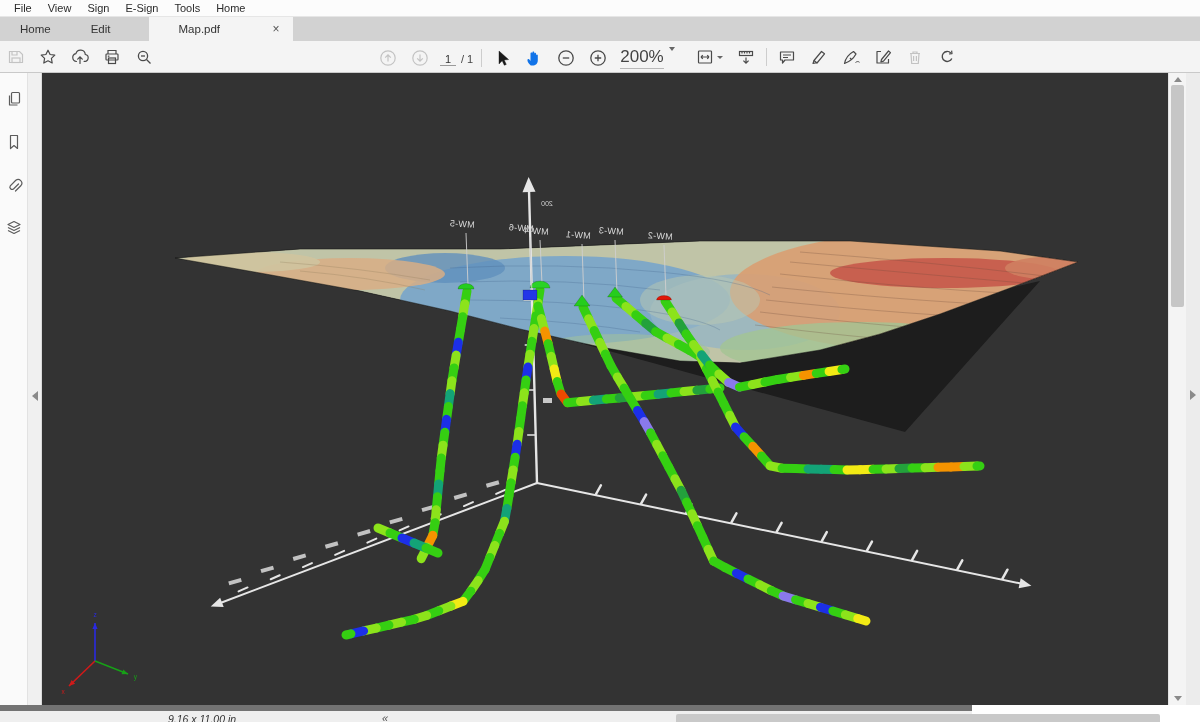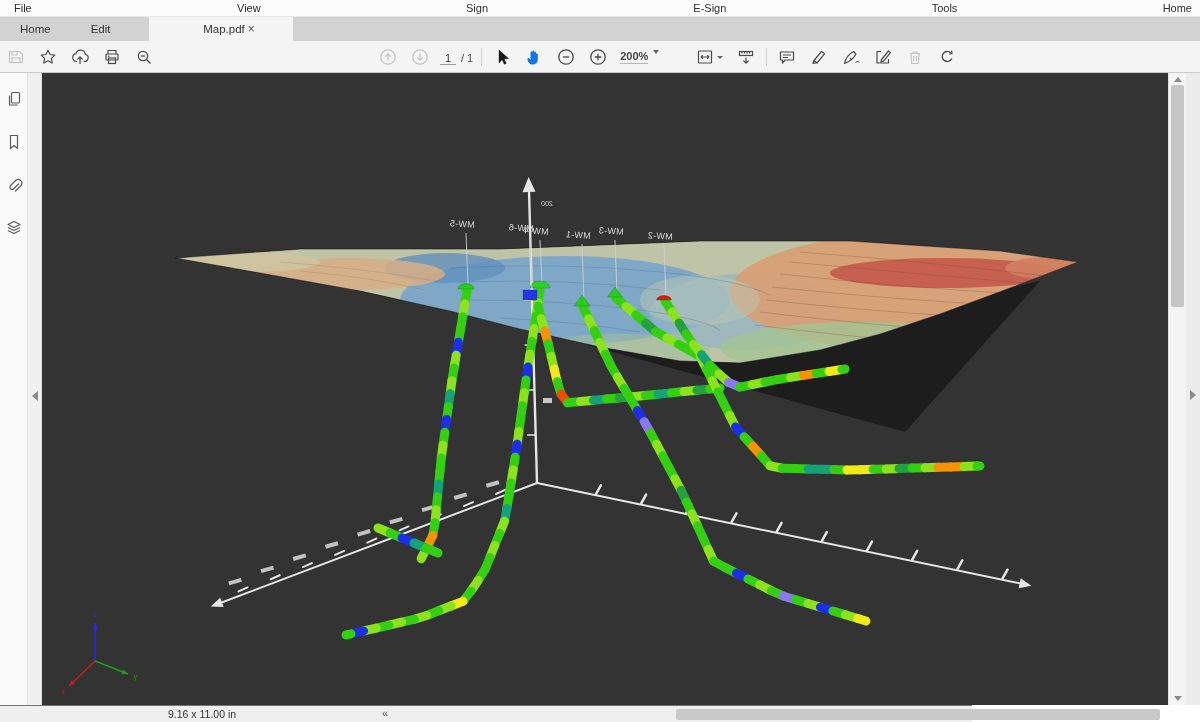--- a/index.html
+++ b/index.html
@@ -5,38 +5,38 @@
   * { box-sizing: border-box; }
   html,body { margin:0; padding:0; }
   body {
     width:1200px; height:722px; position:relative; overflow:hidden;
     font-family:"Liberation Sans", sans-serif; background:#ffffff;
     -webkit-font-smoothing:antialiased;
   }
   
   .menubar { position:absolute; left:0; top:0; width:1200px; height:17px;
     background:#fcfcfc; border-bottom:1px solid #e6e6e6;
-    display:flex; align-items:center; padding-left:6px; font-size:11px; color:#2b2b2b;justify-content:space-between; }
+    display:flex; align-items:center; padding-left:6px; font-size:11px; color:#2b2b2b; }
   .menu-item { padding:0 8px; cursor:default; }
   
   .tabbar { position:absolute; left:0; top:17px; width:1200px; height:24px;
     background:#d2d2d2; display:flex; align-items:stretch; font-size:11.5px; color:#333; }
   .tab { display:flex; align-items:center; padding:0 20px; }
   .doc-tab { margin-left:18px; width:144px; background:#f4f4f4;
-    display:flex; align-items:center; justify-content:center; padding:0 10px 0 30px; }
+    display:flex; align-items:center; justify-content:space-between; padding:0 10px 0 30px; }
   .tab-close { color:#555; font-size:12px; line-height:1; padding:1px 3px; }
   
   .toolbar { position:absolute; left:0; top:41px; width:1200px; height:32px;
     background:#f4f4f4; border-bottom:1px solid #c9c9c9; }
   .tb-group { position:absolute; top:4px; display:flex; align-items:center; gap:8px; }
   .icon-btn { width:24px; height:24px; display:flex; align-items:center; justify-content:center; border-radius:2px; }
   .tb-sep { width:1px; height:18px; background:#cdcdcd; }
   .page-box { display:flex; align-items:baseline; gap:5px; font-size:11px; color:#444; }
   .page-input { display:inline-block; min-width:16px; text-align:center; border-bottom:1px solid #9a9a9a; padding:2px 2px 0 2px; color:#333; }
-  .zoom-box { display:flex; align-items:flex-start; gap:5px; font-size:11px; color:#444; padding:2px 2px;font-weight:bold; }
+  .zoom-box { display:flex; align-items:flex-start; gap:5px; font-size:17px; color:#444; padding:2px 2px; }
   .caret-down { width:0; height:0; border-left:3.5px solid transparent; border-right:3.5px solid transparent; border-top:4px solid #666; }
   .caret-down.small { border-left-width:3px; border-right-width:3px; border-top-width:3.5px; }
   
   .rail { position:absolute; left:0; top:73px; width:28px; height:632px;
     background:#fafafa; border-right:1px solid #e2e2e2;
     display:flex; flex-direction:column; align-items:center; padding-top:14px; gap:19px; }
   .rail-strip { position:absolute; left:28px; top:73px; width:14px; height:632px;
     background:#f0f0f0; border-right:1px solid #dadada; }
   .pane-toggle-left { position:absolute; left:4px; top:318px; width:0; height:0;
     border-top:5px solid transparent; border-bottom:5px solid transparent; border-right:6px solid #8a8a8a; }
@@ -46,21 +46,21 @@
   .vscroll { position:absolute; left:1168px; top:73px; width:18px; height:632px; background:#f4f4f4; border-left:1px solid #e3e3e3; }
   .vscroll .thumb { position:absolute; left:2px; top:12px; width:13px; height:222px; background:#c6c6c6; border-radius:2px; }
   .scroll-chev { position:absolute; left:5px; width:0; height:0; border-left:4px solid transparent; border-right:4px solid transparent; }
   .chev-up { top:4px; border-bottom:5px solid #8a8a8a; }
   .chev-dn { bottom:4px; border-top:5px solid #8a8a8a; }
   .right-strip { position:absolute; left:1186px; top:73px; width:14px; height:632px; background:#ececec; }
   .pane-toggle-right { position:absolute; left:4px; top:317px; width:0; height:0;
     border-top:5px solid transparent; border-bottom:5px solid transparent; border-left:6px solid #8a8a8a; }
   
   .statusbar { position:absolute; left:0; top:705px; width:972px; height:17px;
-    background:#efefef; border-top:1px solid #737373; font-size:10.5px; color:#333; }
+    background:#efefef; border-top:6px solid #737373; font-size:10.5px; color:#333;font-style:italic; }
   .page-size { position:absolute; left:168px; top:2px; }
   .collapse-btn { position:absolute; left:382px; top:1px; color:#555; font-size:11px; }
   .hthumb { position:absolute; left:676px; top:3px; width:484px; height:11px; background:#c9c9c9; border-radius:2px; }
   svg.icon { display:block; }
 </style>
 </head>
 <body>
 
 <div class="menubar">
   <span class="menu-item">File</span>

